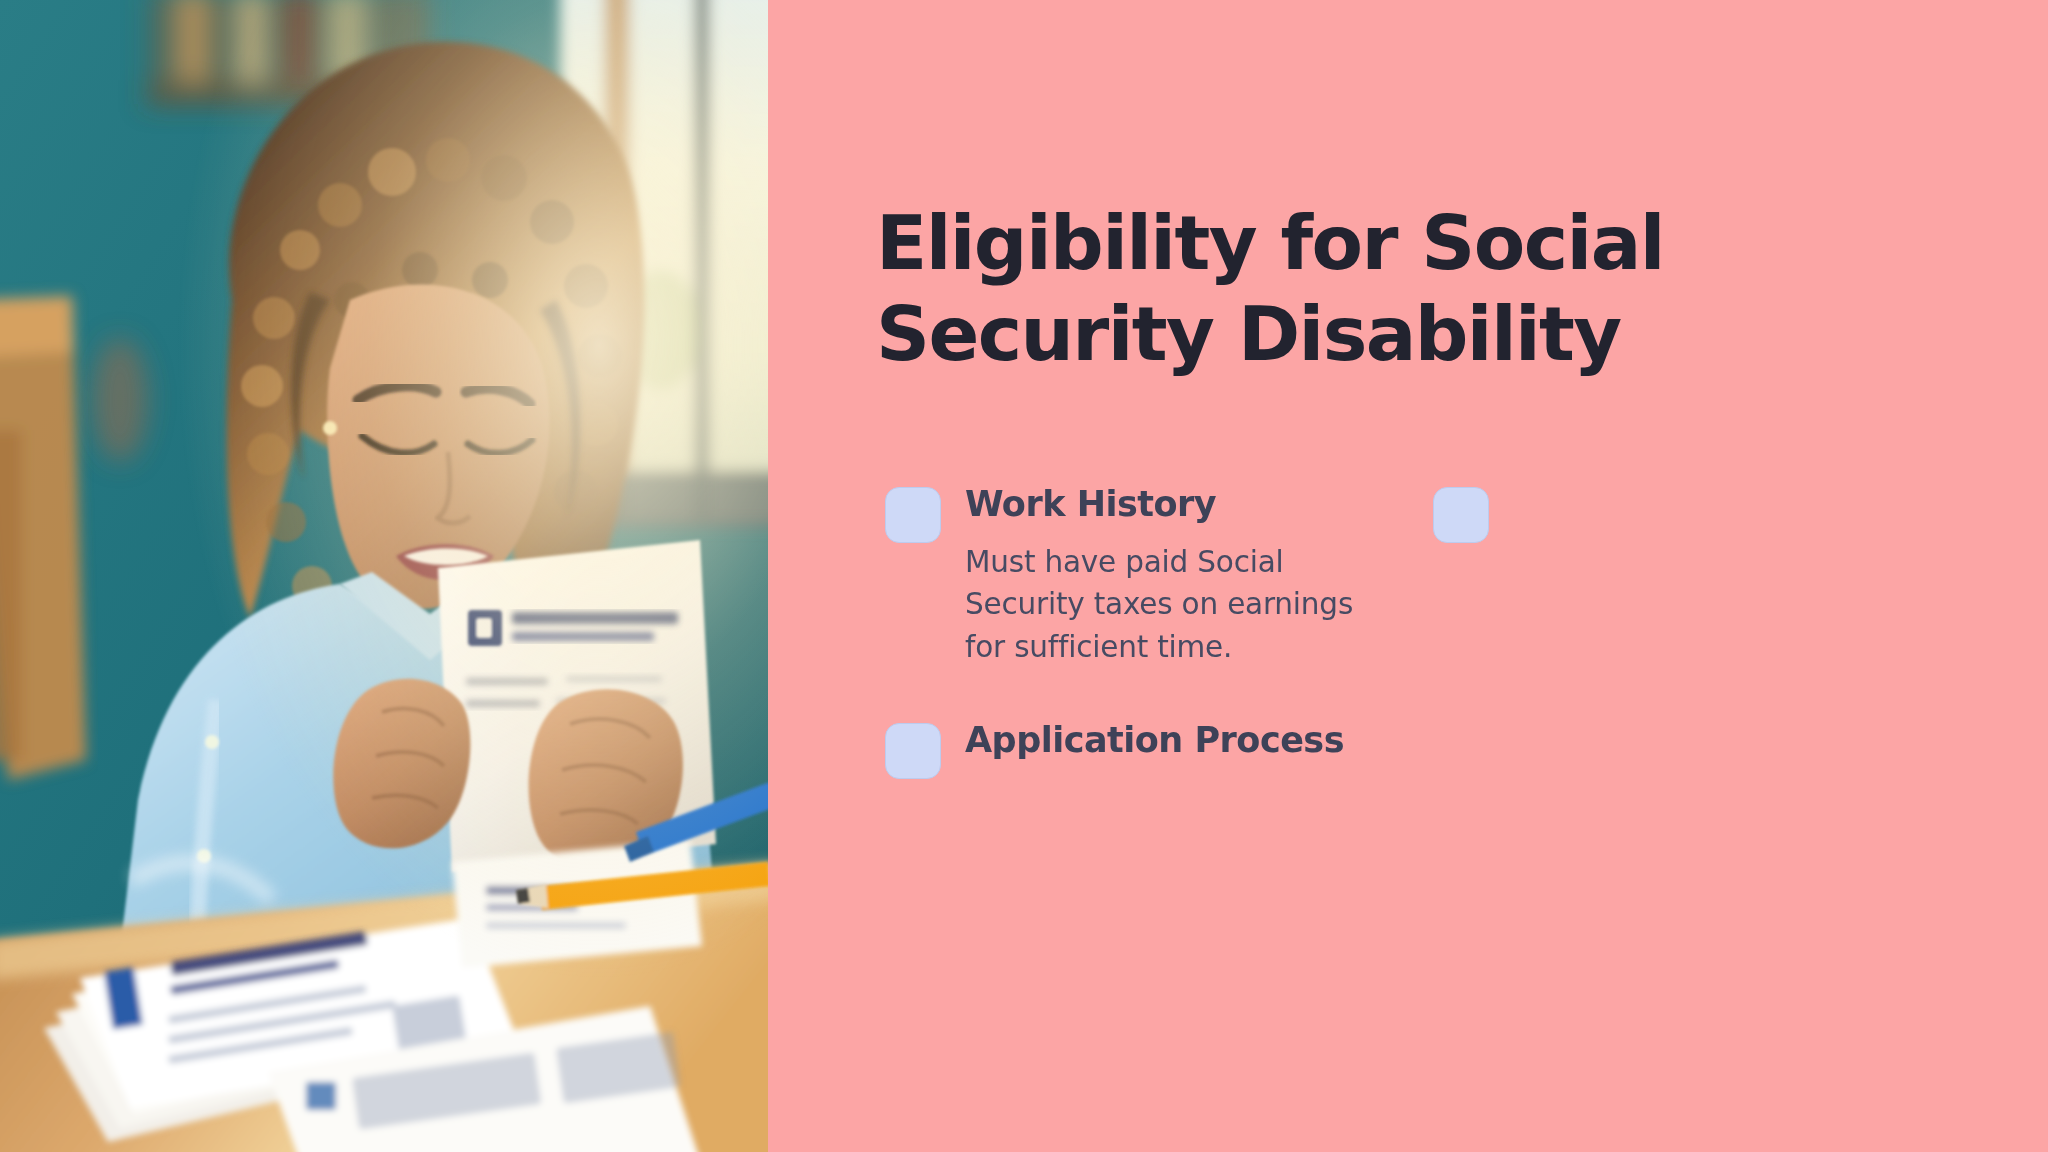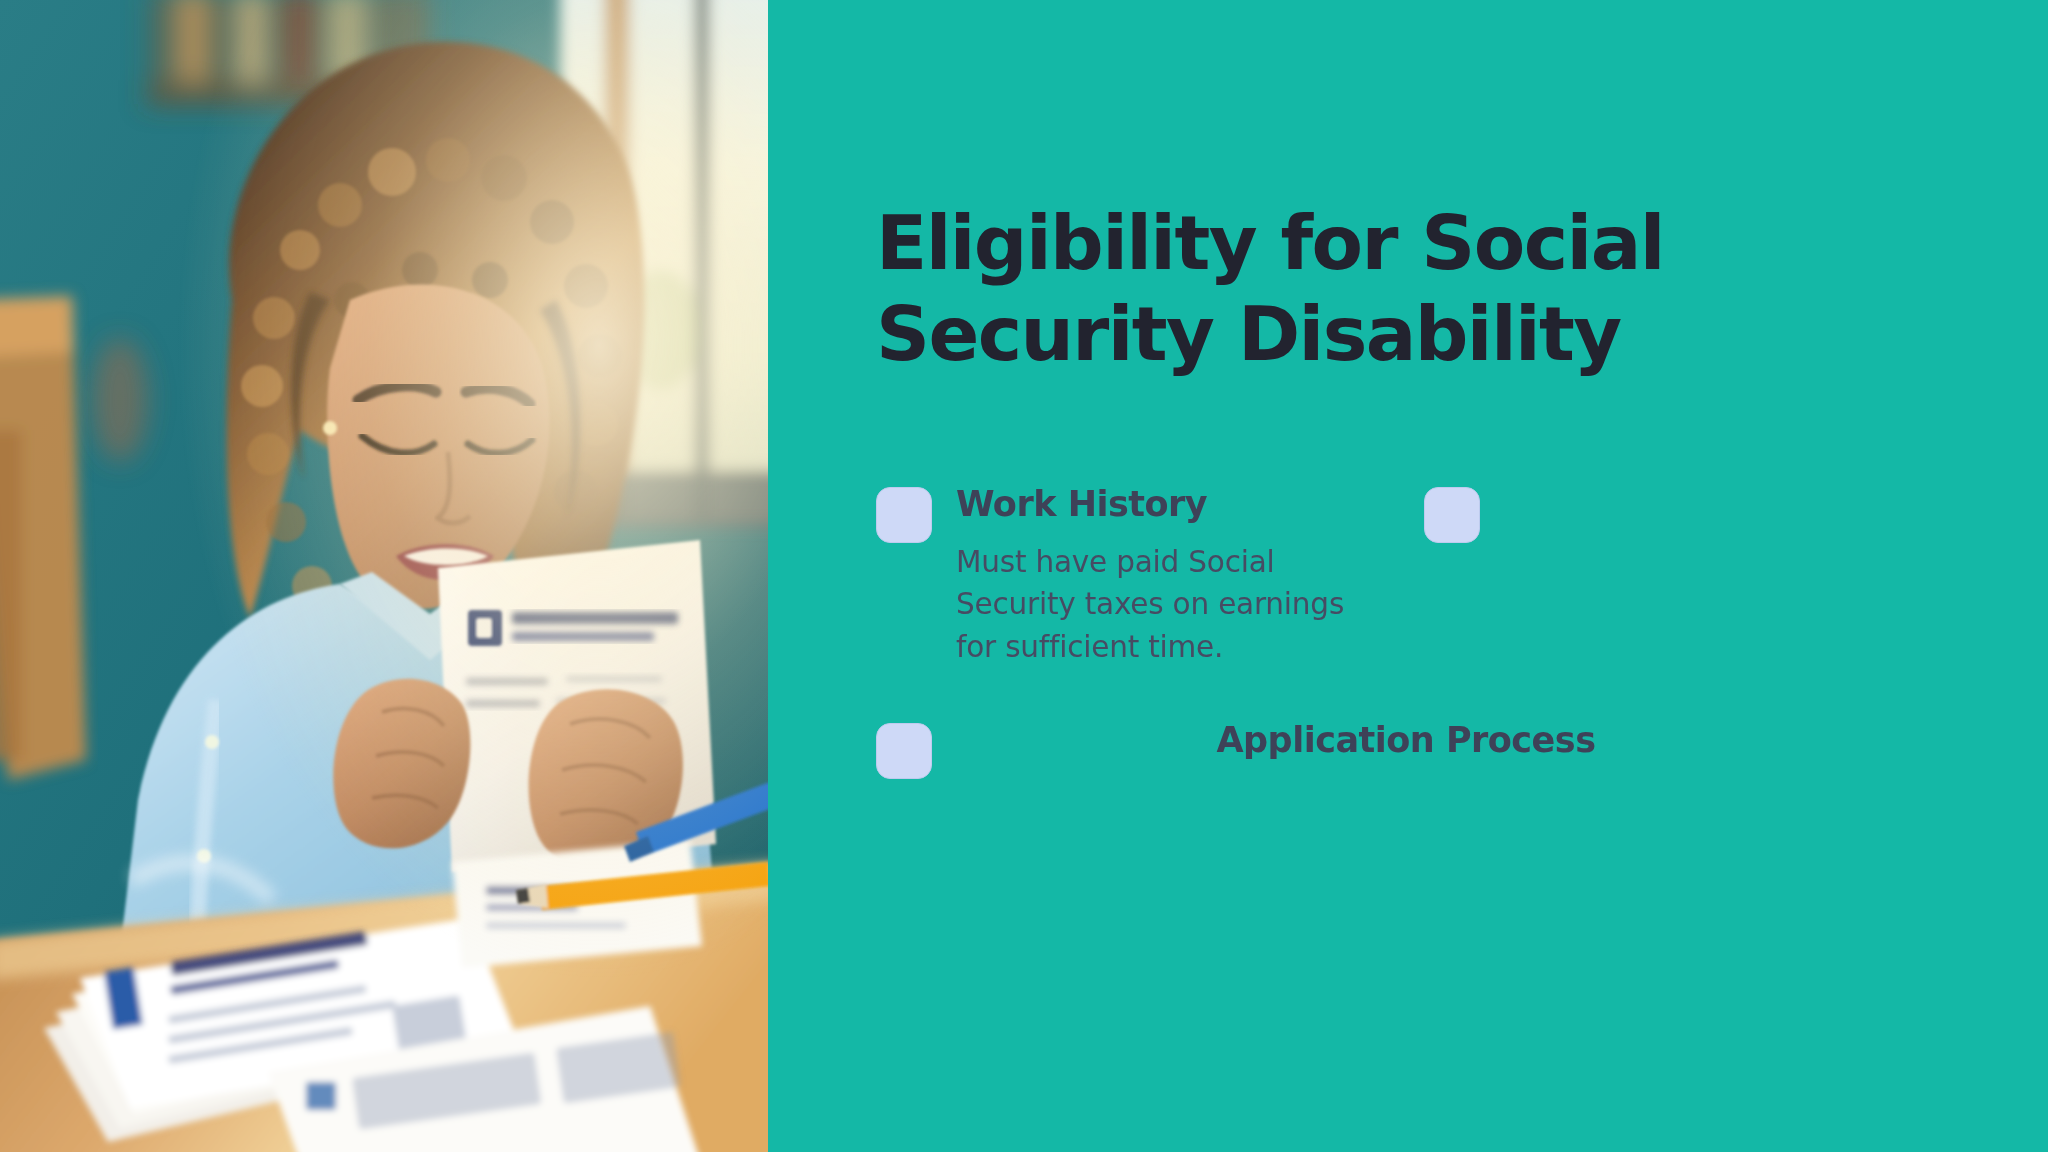--- a/index.html
+++ b/index.html
@@ -28,39 +28,39 @@
     background:#1d6f79;
   }
 
   .photo-svg { display:block; width:768px; height:1152px; }
 
   
   .content-panel {
     position:relative;
     flex:1 1 auto;
     height:1152px;
-    background:#14b8a6;
+    background:#fca5a5;
   }
 
   .page-title {
     position:absolute;
     left:108px;
     top:198px;
     width:1090px;
     font-family:"DejaVu Sans", sans-serif;
     font-weight:700;
     font-size:75px;
     line-height:1.21;
     letter-spacing:-1.6px;
     color:#22232f;
   }
 
   .features {
     position:absolute;
-    left:108px;
+    left:117px;
     top:484px;
     width:1080px;
   }
 
   .feature-row {
     display:flex;
     width:100%;
   }
 
   .feature-row.row-two { margin-top:51px; }
@@ -103,21 +103,21 @@
     font-family:"DejaVu Sans", sans-serif;
     font-weight:400;
     font-size:29.5px;
     line-height:1.45;
     letter-spacing:-0.2px;
     color:#474b63;
   }
 
   .feature.col-left  .feature-body { width:390px; }
   .feature.col-right .feature-body { width:470px; }
-  .feature.col-wide  .feature-body { width:900px;text-align:center; }
+  .feature.col-wide  .feature-body { width:900px; }
 </style>
 </head>
 <body>
 
 <div class="slide">
 
   <div class="photo-panel">
     <svg class="photo-svg" viewBox="0 0 768 1152" preserveAspectRatio="xMidYMid slice">
       <defs>
         <linearGradient id="wallG" x1="0" y1="0" x2="1" y2="1">

